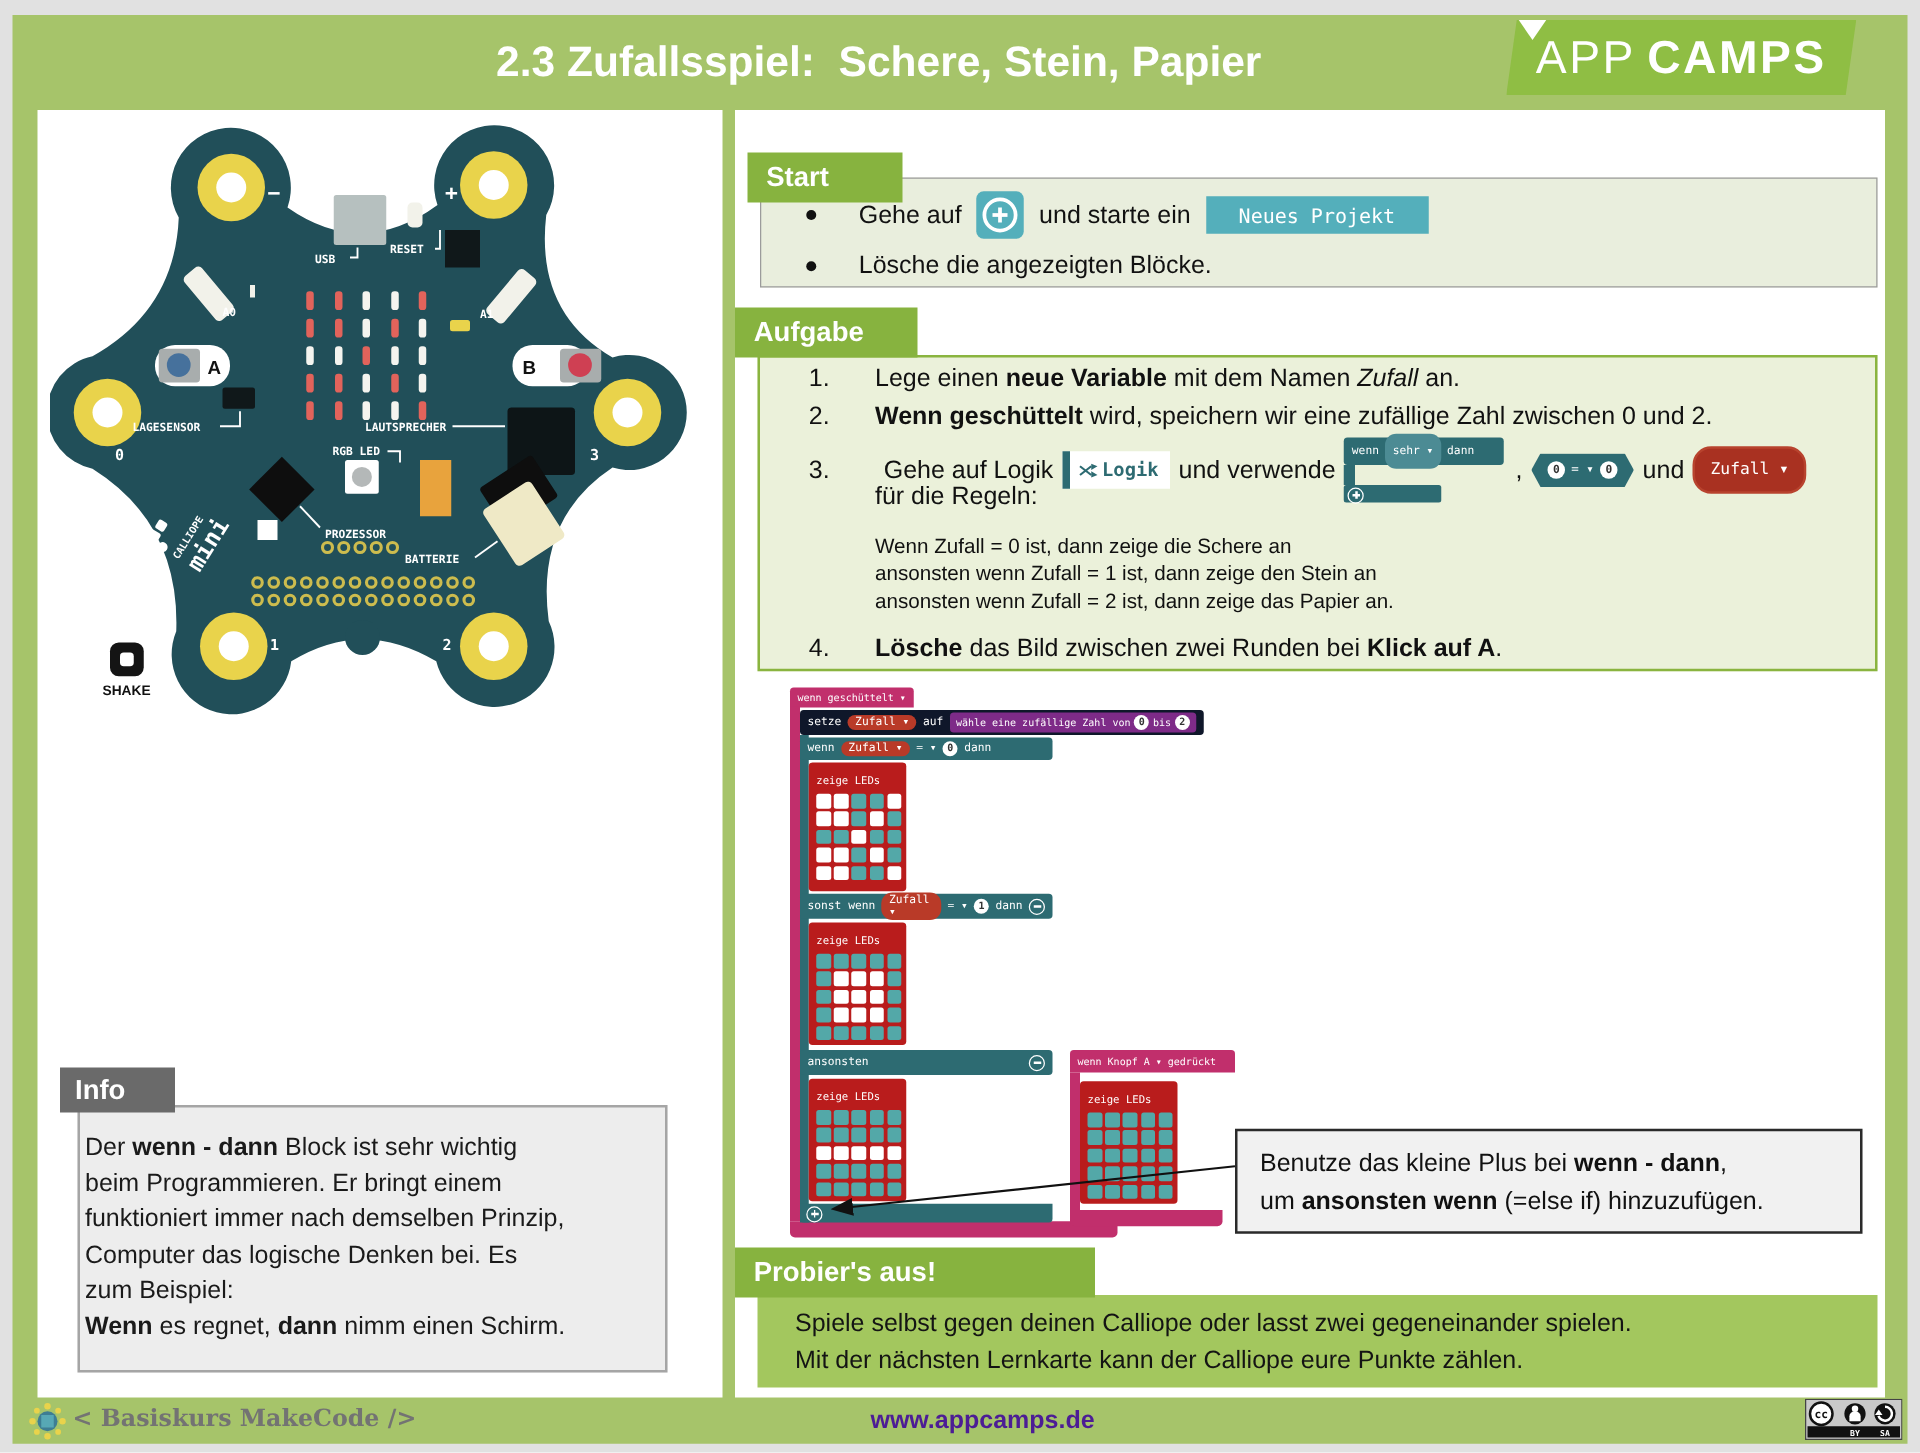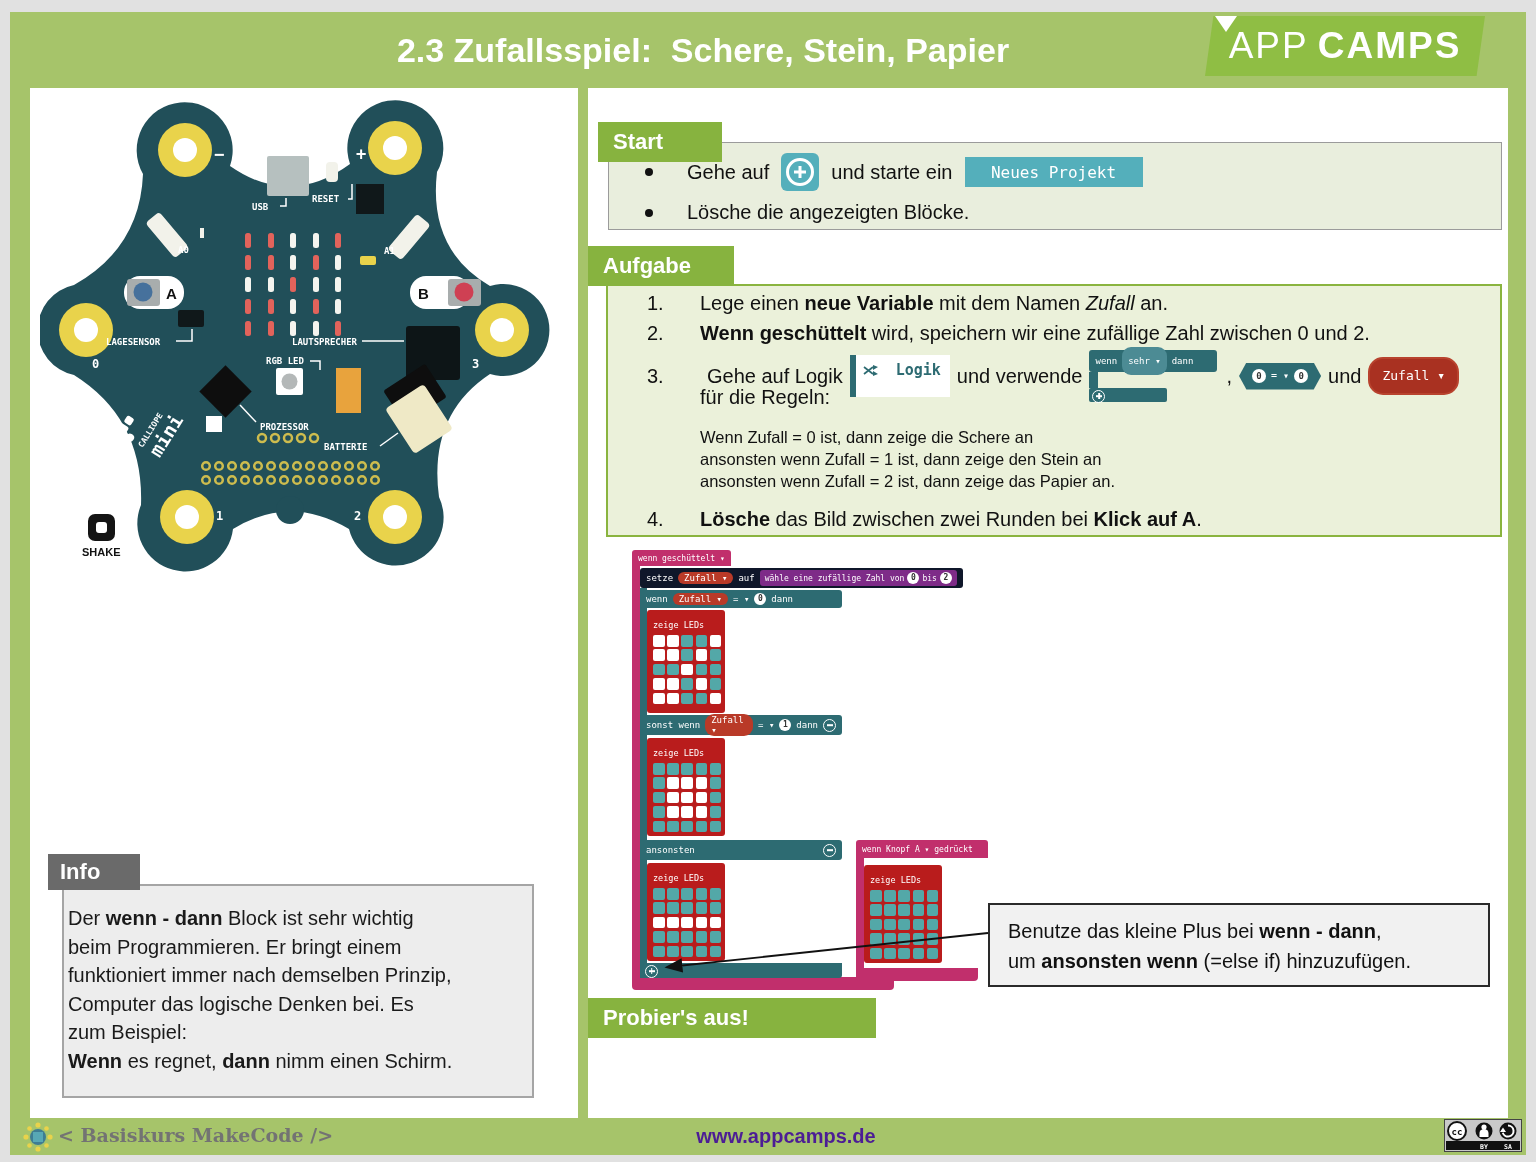--- a/index.html
+++ b/index.html
@@ -47,22 +47,22 @@
   .plus-ring::before{width:12px;height:3px;transform:translate(-50%,-50%);}
   .plus-ring::after{width:3px;height:12px;transform:translate(-50%,-50%);}
   .neues-btn{background:#54afbb;color:#fff;font-family:"DejaVu Sans Mono",monospace;font-size:16px;
              width:178px;height:30px;display:flex;align-items:center;justify-content:center;}
 
   
   .aitem{position:absolute;left:39px;display:flex;font-size:20px;color:#111;line-height:26px;}
   .num{width:53px;flex:none;}
   .sub{position:absolute;left:92px;top:140px;font-size:16.5px;line-height:22px;color:#111;}
   .i3row{align-items:center;gap:7px;}
-  .logik-chip{display:inline-flex;align-items:center;gap:16px;background:#fff;border-left:6px solid #2d6b72;
-              height:30px;padding:0 9px 12px 7px;font-family:"DejaVu Sans Mono",monospace;font-size:15px;color:#2d6b72;font-weight:bold;}
+  .logik-chip{display:inline-flex;align-items:center;gap:2px;background:#fff;border-left:6px solid #2d6b72;
+              height:30px;padding:0 9px 0 7px;font-family:"DejaVu Sans Mono",monospace;font-size:15px;color:#2d6b72;font-weight:bold;}
   .zufall-pill{background:#a93121;border:2px solid #b8432e;color:#fff;border-radius:15px;padding:4px 12px;
                font-family:"DejaVu Sans Mono",monospace;font-size:13px;}
   .mini-hex{display:inline-flex;align-items:center;gap:5px;background:#2d6b72;height:27px;padding:0 13px;
             clip-path:polygon(9% 0,91% 0,100% 50%,91% 100%,9% 100%,0 50%);}
   .mini-wenn{position:relative;width:130px;height:54px;flex:none;align-self:flex-start;margin-top:2px;}
   .mw-row{position:absolute;left:0;top:0;width:128px;height:22px;background:#2d6b72;border-radius:3px;
           display:flex;align-items:center;gap:5px;padding:0 6px;box-sizing:border-box;}
   .mw-strip{position:absolute;left:0;top:22px;width:9px;height:16px;background:#2d6b72;}
   .mw-bot{position:absolute;left:0;top:38px;width:78px;height:14px;background:#2d6b72;border-radius:2px;}
   .mc{font-family:"DejaVu Sans Mono",monospace;font-size:9px;color:#fff;white-space:nowrap;}
@@ -548,20 +548,24 @@
     </defs>
     <line x1="388" y1="393" x2="68" y2="427" stroke="#111" stroke-width="1.8" marker-end="url(#ah)"></line>
   </svg>
 
   <div class="box callout">
     <div><span>Benutze das kleine Plus bei </span><b>wenn - dann</b><span>,</span></div>
     <div><span>um </span><b>ansonsten wenn</b><span> (=else if) hinzuzufügen.</span></div>
   </div>
 
   <div class="tab" style="left:588px;top:998px;width:288px;height:40px;">Probier's aus!</div>
+  <div class="box probier-box">
+    <div>Spiele selbst gegen deinen Calliope oder lasst zwei gegeneinander spielen.</div>
+    <div>Mit der nächsten Lernkarte kann der Calliope eure Punkte zählen.</div>
+  </div>
 
   <svg class="abs" style="left:22px;top:1121px;" width="32" height="32" viewBox="0 0 32 32">
     <g fill="#e9d34b">
       <circle cx="16" cy="4" r="2.6"></circle>
         <circle cx="16" cy="28" r="2.6"></circle>
         <circle cx="4" cy="16" r="2.6"></circle>
         <circle cx="28" cy="16" r="2.6"></circle>
       <circle cx="7.5" cy="7.5" r="2.3"></circle>
         <circle cx="24.5" cy="7.5" r="2.3"></circle>
         <circle cx="7.5" cy="24.5" r="2.3"></circle>

